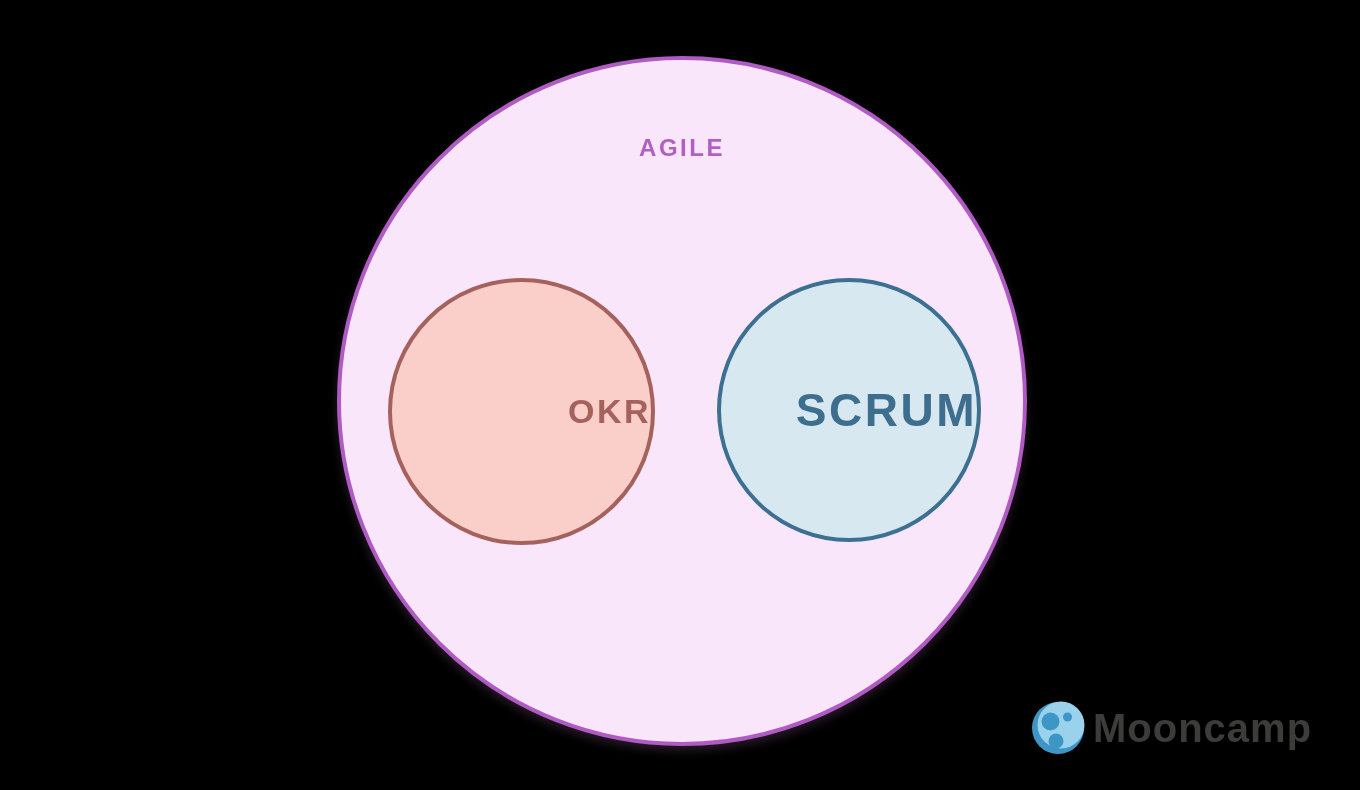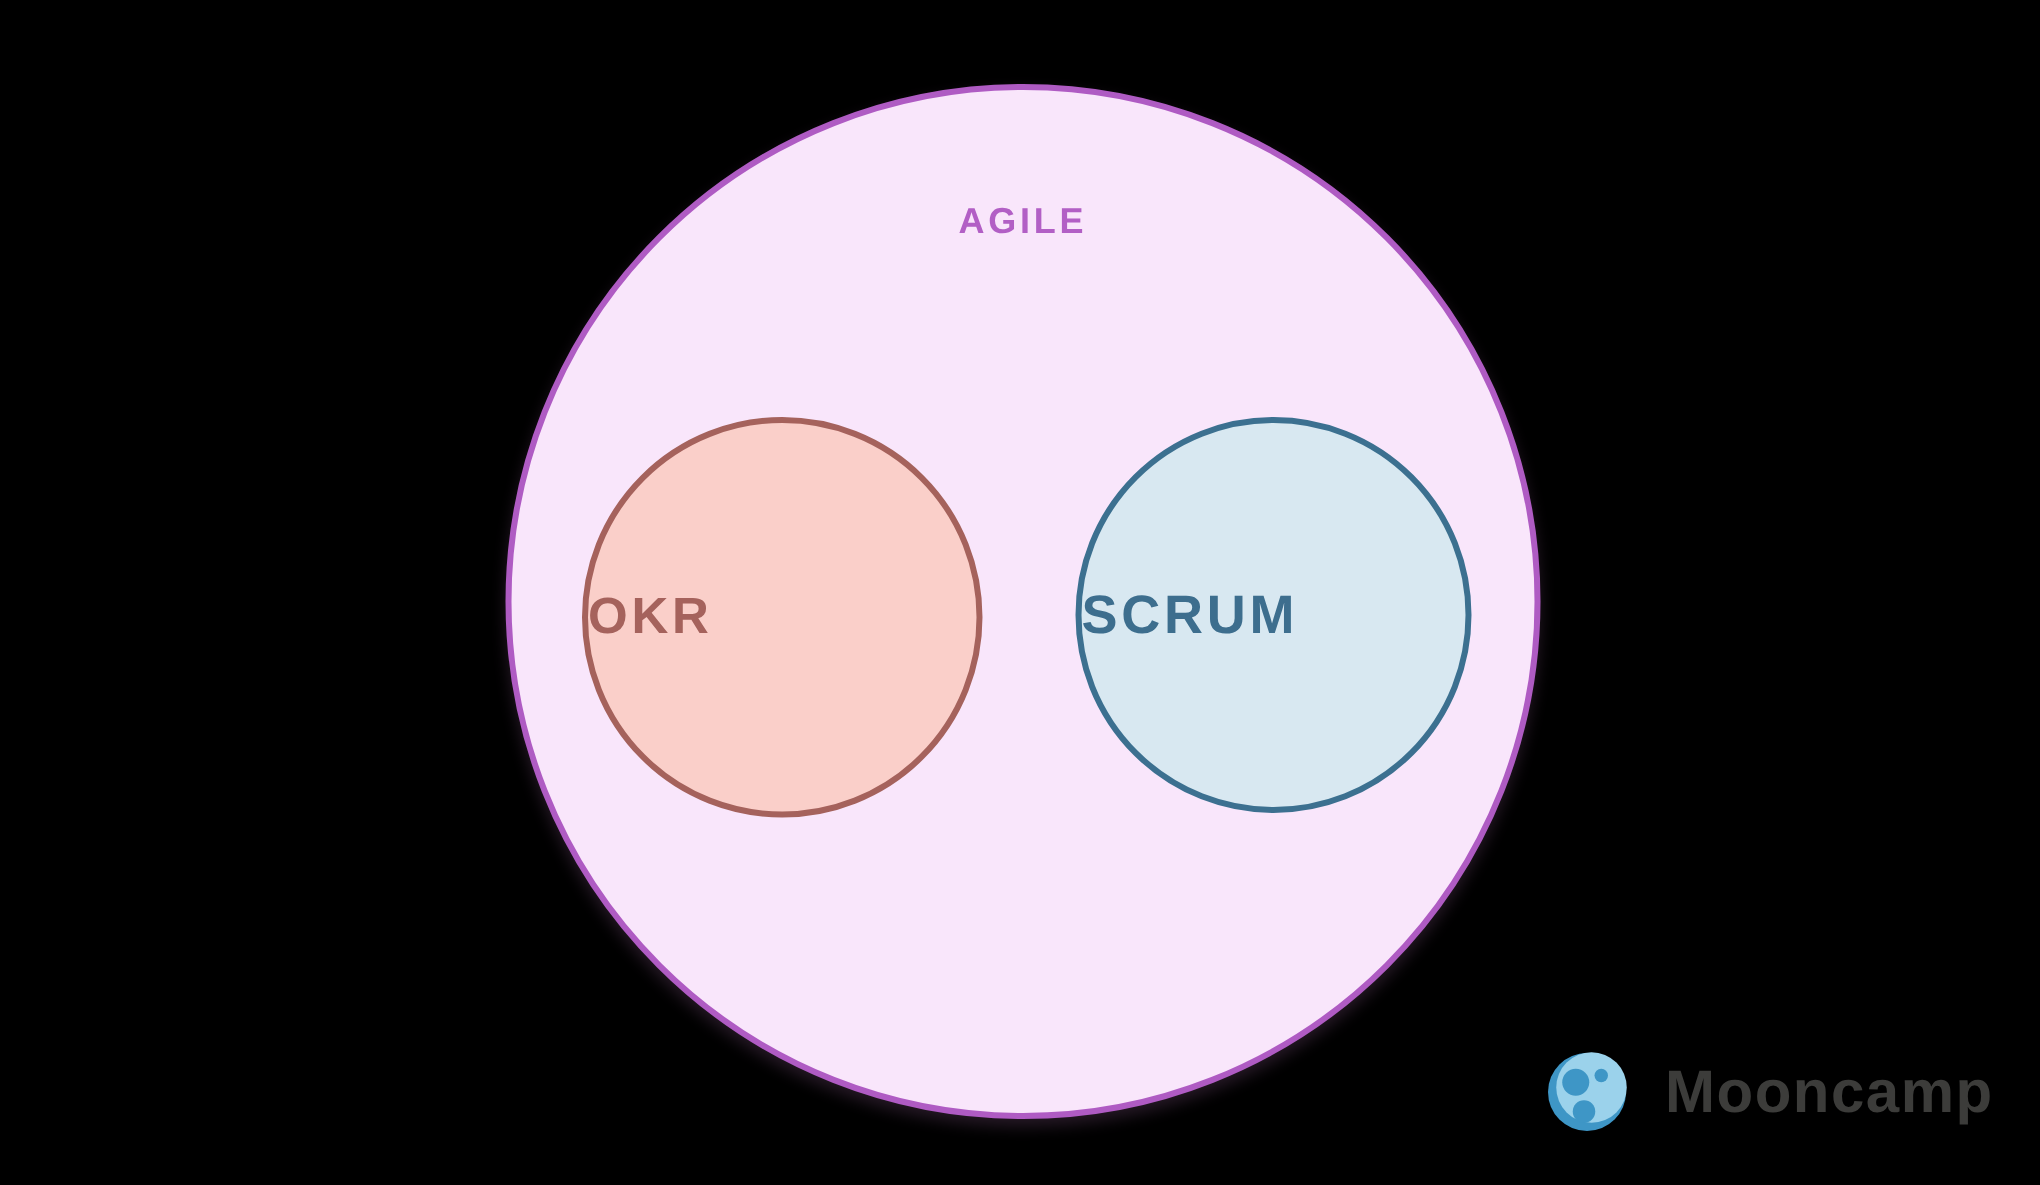--- a/index.html
+++ b/index.html
@@ -40,39 +40,39 @@
   }
   .label-agile{
     position:absolute;
     left:0;right:0;
     top:71px;
     font-size:24px;
     line-height:34px;
     color:var(--agile-text);
   }
   .circle-inner{
-    display:flex;align-items:center;justify-content:flex-start;
+    display:flex;align-items:center;justify-content:flex-end;
   }
   .circle-okr{
     left:47px;top:218px;width:267px;height:267px;
     background:var(--okr-fill);
     border:4px solid var(--okr-border);
   }
   .circle-okr .label{color:var(--okr-text);font-size:34px;}
   .circle-scrum{
     left:376px;top:218px;width:264px;height:264px;
     background:var(--scrum-fill);
     border:4px solid var(--scrum-border);
   }
-  .circle-scrum .label{color:var(--scrum-text);font-size:36px;}
+  .circle-scrum .label{color:var(--scrum-text);font-size:46px;}
   .brand{
     position:absolute;
     left:1030px;top:700px;
     display:flex;align-items:center;
-    gap:24px;
+    gap:7px;
   }
   .brand-icon{width:56px;height:56px;flex:0 0 auto;}
   .brand-name{
     font-size:40px;
     font-weight:bold;
     letter-spacing:1px;
     color:var(--logo-text);
     line-height:56px;
     white-space:nowrap;
   }

